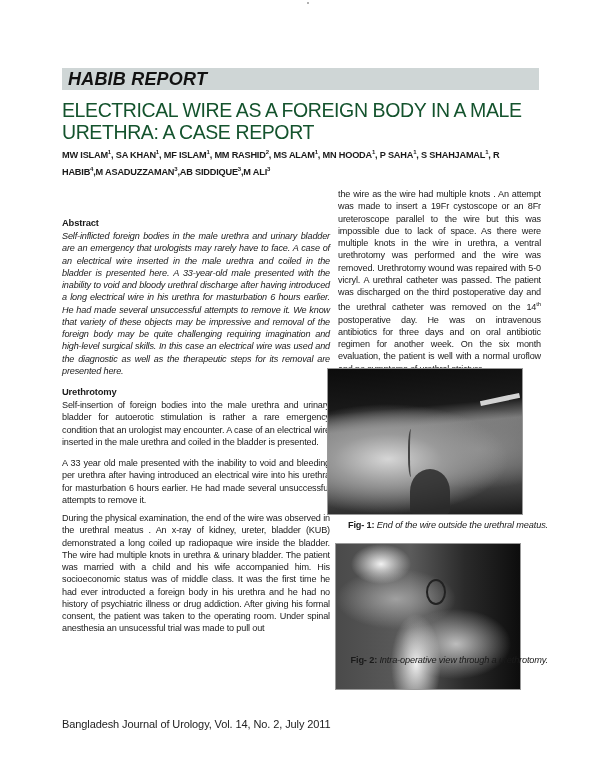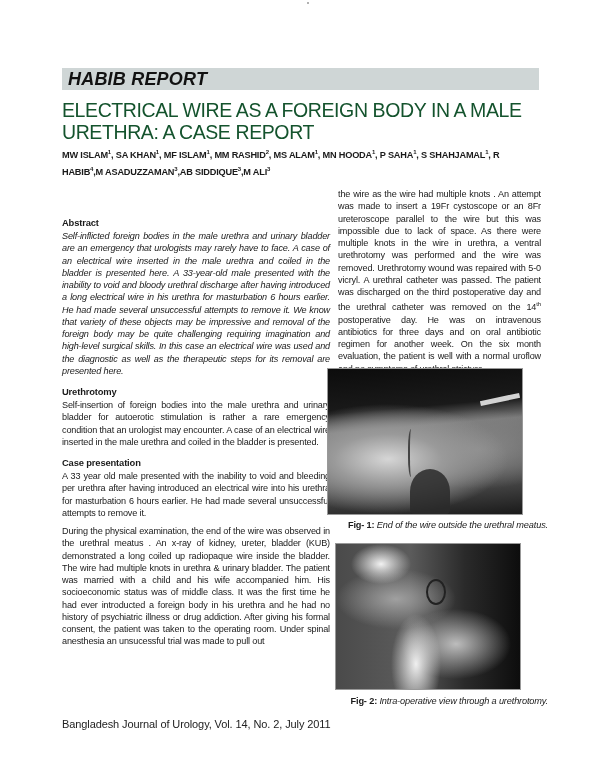--- a/index.html
+++ b/index.html
@@ -40,21 +40,21 @@
             radial-gradient(ellipse 25px 50px at 80px 120px, #f0f0f0 0%, rgba(180,180,180,0) 100%),
             radial-gradient(ellipse 55px 35px at 120px 100px, #bdbdbd 0%, rgba(90,90,90,0) 100%),
             radial-gradient(ellipse 60px 30px at 60px 55px, #a0a0a0 0%, rgba(60,60,60,0) 100%),
             linear-gradient(90deg, #4a4a4a 0%, #5c5c5c 40%, #2a2a2a 70%, #0d0d0d 100%); }
   .fig2 .instr { position:absolute; left:90px; top:35px; width:16px; height:22px; border:2px solid #222;
                  border-radius:50%; }
   .caption { position:absolute; font-size:9.2px; line-height:12px; letter-spacing:-0.15px;text-align:right; }
   .caption b { font-weight:bold; }
   .caption i { font-style:italic; }
   .cap1 { left:308px; top:519px; width:240px; }
-  .cap2 { left:308px; top:695px; width:240px; }
+  .cap2 { left:308px; top:654px; width:240px; }
   .footer { position:absolute; left:62px; top:718px; font-size:11px; color:#222; letter-spacing:-0.1px; }
 </style>
 </head>
 <body>
 
 <div class="dot" style="left:307px;top:2px;"></div>
 
 <div class="section-bar">
   <span>HABIB REPORT</span>
 </div>
@@ -63,21 +63,20 @@
 
 <div class="authors" id="authors"><span>MW ISLAM<sup>1</sup></span>, <span>SA KHAN<sup>1</sup></span>, <span>MF ISLAM<sup>1</sup></span>, <span>MM RASHID<sup>2</sup></span>, <span>MS ALAM<sup>1</sup></span>, <span>MN HOODA<sup>1</sup></span>, <span>P SAHA<sup>1</sup></span>, <span>S SHAHJAMAL<sup>1</sup></span>, <span>R HABIB<sup>4</sup></span>,<span>M ASADUZZAMAN<sup>3</sup></span>,<span>AB SIDDIQUE<sup>3</sup></span>,<span>M ALI<sup>3</sup></span></div>
 
 <div class="col col-left">
   <h3>Abstract</h3>
   <p class="abs">Self-inflicted foreign bodies in the male urethra and urinary bladder are an emergency that urologists may rarely have to face. A case of an electrical wire inserted in the male urethra and coiled in the bladder is presented here. A 33-year-old male presented with the inability to void and bloody urethral discharge after having introduced a long electrical wire in his urethra for masturbation 6 hours earlier. He had made several unsuccessful attempts to remove it. We know that variety of these objects may be impressive and removal of the foreign body may be quite challenging requiring imagination and high-level surgical skills. In this case an electrical wire was used and the diagnostic as well as the therapeutic steps for its removal are presented here.</p>
   <div class="gap"></div>
   <h3>Urethrotomy</h3>
   <p>Self-insertion of foreign bodies into the male urethra and urinary bladder for autoerotic stimulation is rather a rare emergency condition that an urologist may encounter. A case of an electrical wire inserted in the male urethra and coiled in the bladder is presented.</p>
   <div class="gap"></div>
-  <h3>Case presentation</h3>
   <p>A 33 year old male presented with the inability to void and bleeding per urethra  after having introduced an electrical wire into his urethra for masturbation 6 hours earlier. He had made several unsuccessful attempts to remove it.</p>
   <div class="gap-s"></div>
   <p>During the physical examination, the  end of the wire was observed in the urethral meatus . An x-ray of kidney, ureter, bladder (KUB) demonstrated a long coiled up radiopaque wire inside the bladder. The wire had multiple knots in urethra &amp; urinary bladder. The patient was married with a child and his wife accompanied him. His socioeconomic status was of middle  class. It was the first time he had ever introducted a foreign body in his urethra and he had no history of psychiatric illness or drug addiction. After giving his formal consent, the patient was taken to the operating room. Under spinal anesthesia an unsucessful trial was made to pull out</p>
 </div>
 
 <div class="col col-right">
   <p><span>the wire as the wire had  multiple knots . An attempt was made to insert a 19Fr cystoscope or an 8Fr ureteroscope parallel to the wire but this was impossible due to lack of space. As there were multiple knots in the wire in urethra, a ventral urethrotomy was performed and the wire was removed. Urethrotomy wound was repaired with 5-0 vicryl. A urethral catheter was passed. The patient was discharged on the third postoperative day and the urethral catheter was removed on the 14</span><sup style="font-size:6px;">th</sup><span> postoperative day. He was on intravenous antibiotics for three days and on oral antibiotic regimen for another week. On the six month evaluation, the patient is well with a normal uroflow and no symptoms of urethral stricture.</span></p>
 </div>
 
 <div class="figure fig1">

